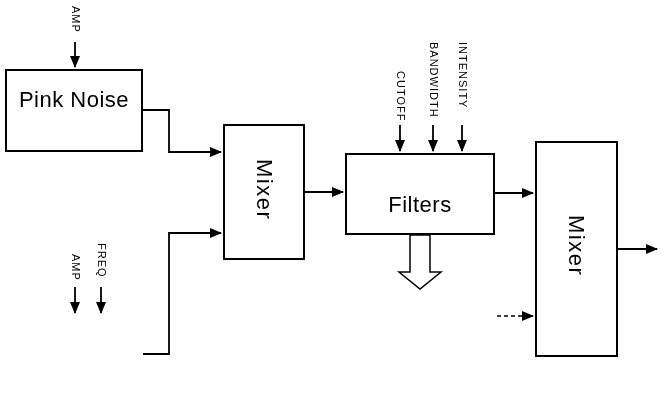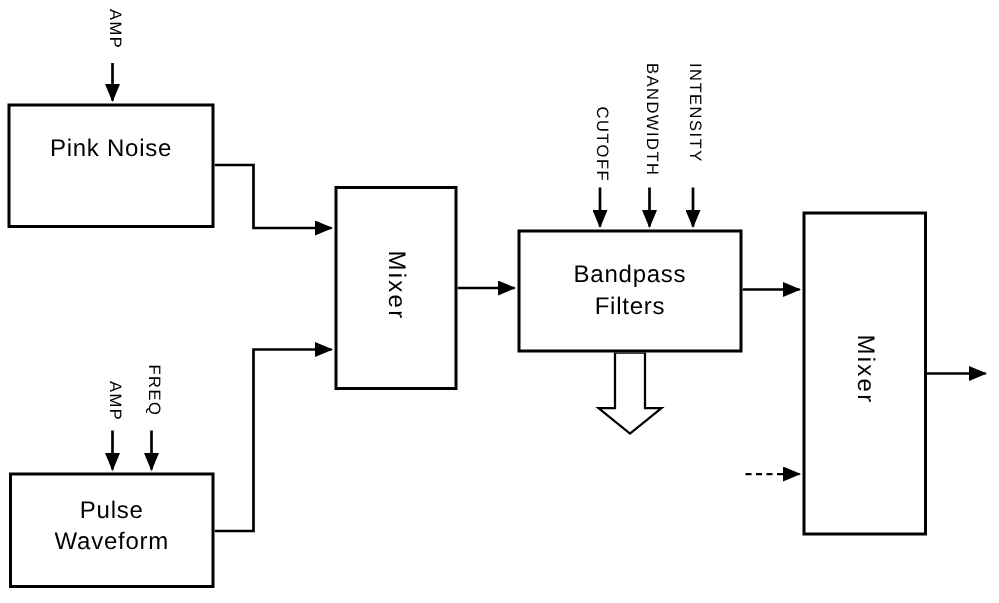--- a/index.html
+++ b/index.html
@@ -19,21 +19,21 @@
   }
   .box {
     position: absolute;
     box-sizing: border-box;
     border: 2px solid #000000;
     background: #ffffff;
     display: flex;
     align-items: center;
     justify-content: center;
     text-align: center;
-    font-size: 16px;
+    font-size: 22px;
     letter-spacing: 0.5px;
     line-height: 21px;
   }
   .box.dashed { border-style: dashed; }
   .box-pink-noise    { left: 5px;   top: 69px;  width: 138px; height: 83px;  padding-bottom: 22px; }
   .box-pulse         { left: 6px;   top: 315px; width: 137px; height: 77px;  padding-bottom: 6px; }
   .box-mixer-1       { left: 223px; top: 124px; width: 82px;  height: 136px; padding-bottom: 4px; }
   .box-bandpass      { left: 345px; top: 153px; width: 150px; height: 82px;  }
   .box-multiplier    { left: 345px; top: 289px; width: 150px; height: 68px;  padding-bottom: 10px; }
   .box-mixer-2       { left: 535px; top: 141px; width: 83px;  height: 216px; padding-bottom: 6px; }
@@ -84,34 +84,28 @@
     <path d="M618,249 L657,249" stroke="#000000" stroke-width="1.8" fill="none" marker-end="url(#arrow)"></path>
     <path d="M497,316 L533,316" stroke="#000000" stroke-width="1.5" stroke-dasharray="4,3" fill="none" marker-end="url(#arrow)"></path>
 
     <polygon points="410,235 410,272 399,272 420,289 441,272 430,272 430,235" fill="#ffffff" stroke="#000000" stroke-width="1.5"></polygon>
   </svg>
 
   <div class="box box-pink-noise">
     <span>Pink Noise</span>
   </div>
 
-  <div class="box box-pulse">
-    <span>
-      <span>Pulse</span><br>
-      <span>Waveform</span>
-    </span>
-  </div>
 
   <div class="box box-mixer-1">
     <span class="vtext">Mixer</span>
   </div>
 
   <div class="box box-bandpass">
     <span>
-      <span>Bandpass</span><br>
+      <br>
       <span>Filters</span>
     </span>
   </div>
 
 
   <div class="box box-mixer-2">
     <span class="vtext">Mixer</span>
   </div>
 
   <div class="plabel plabel-amp-noise">AMP</div>

